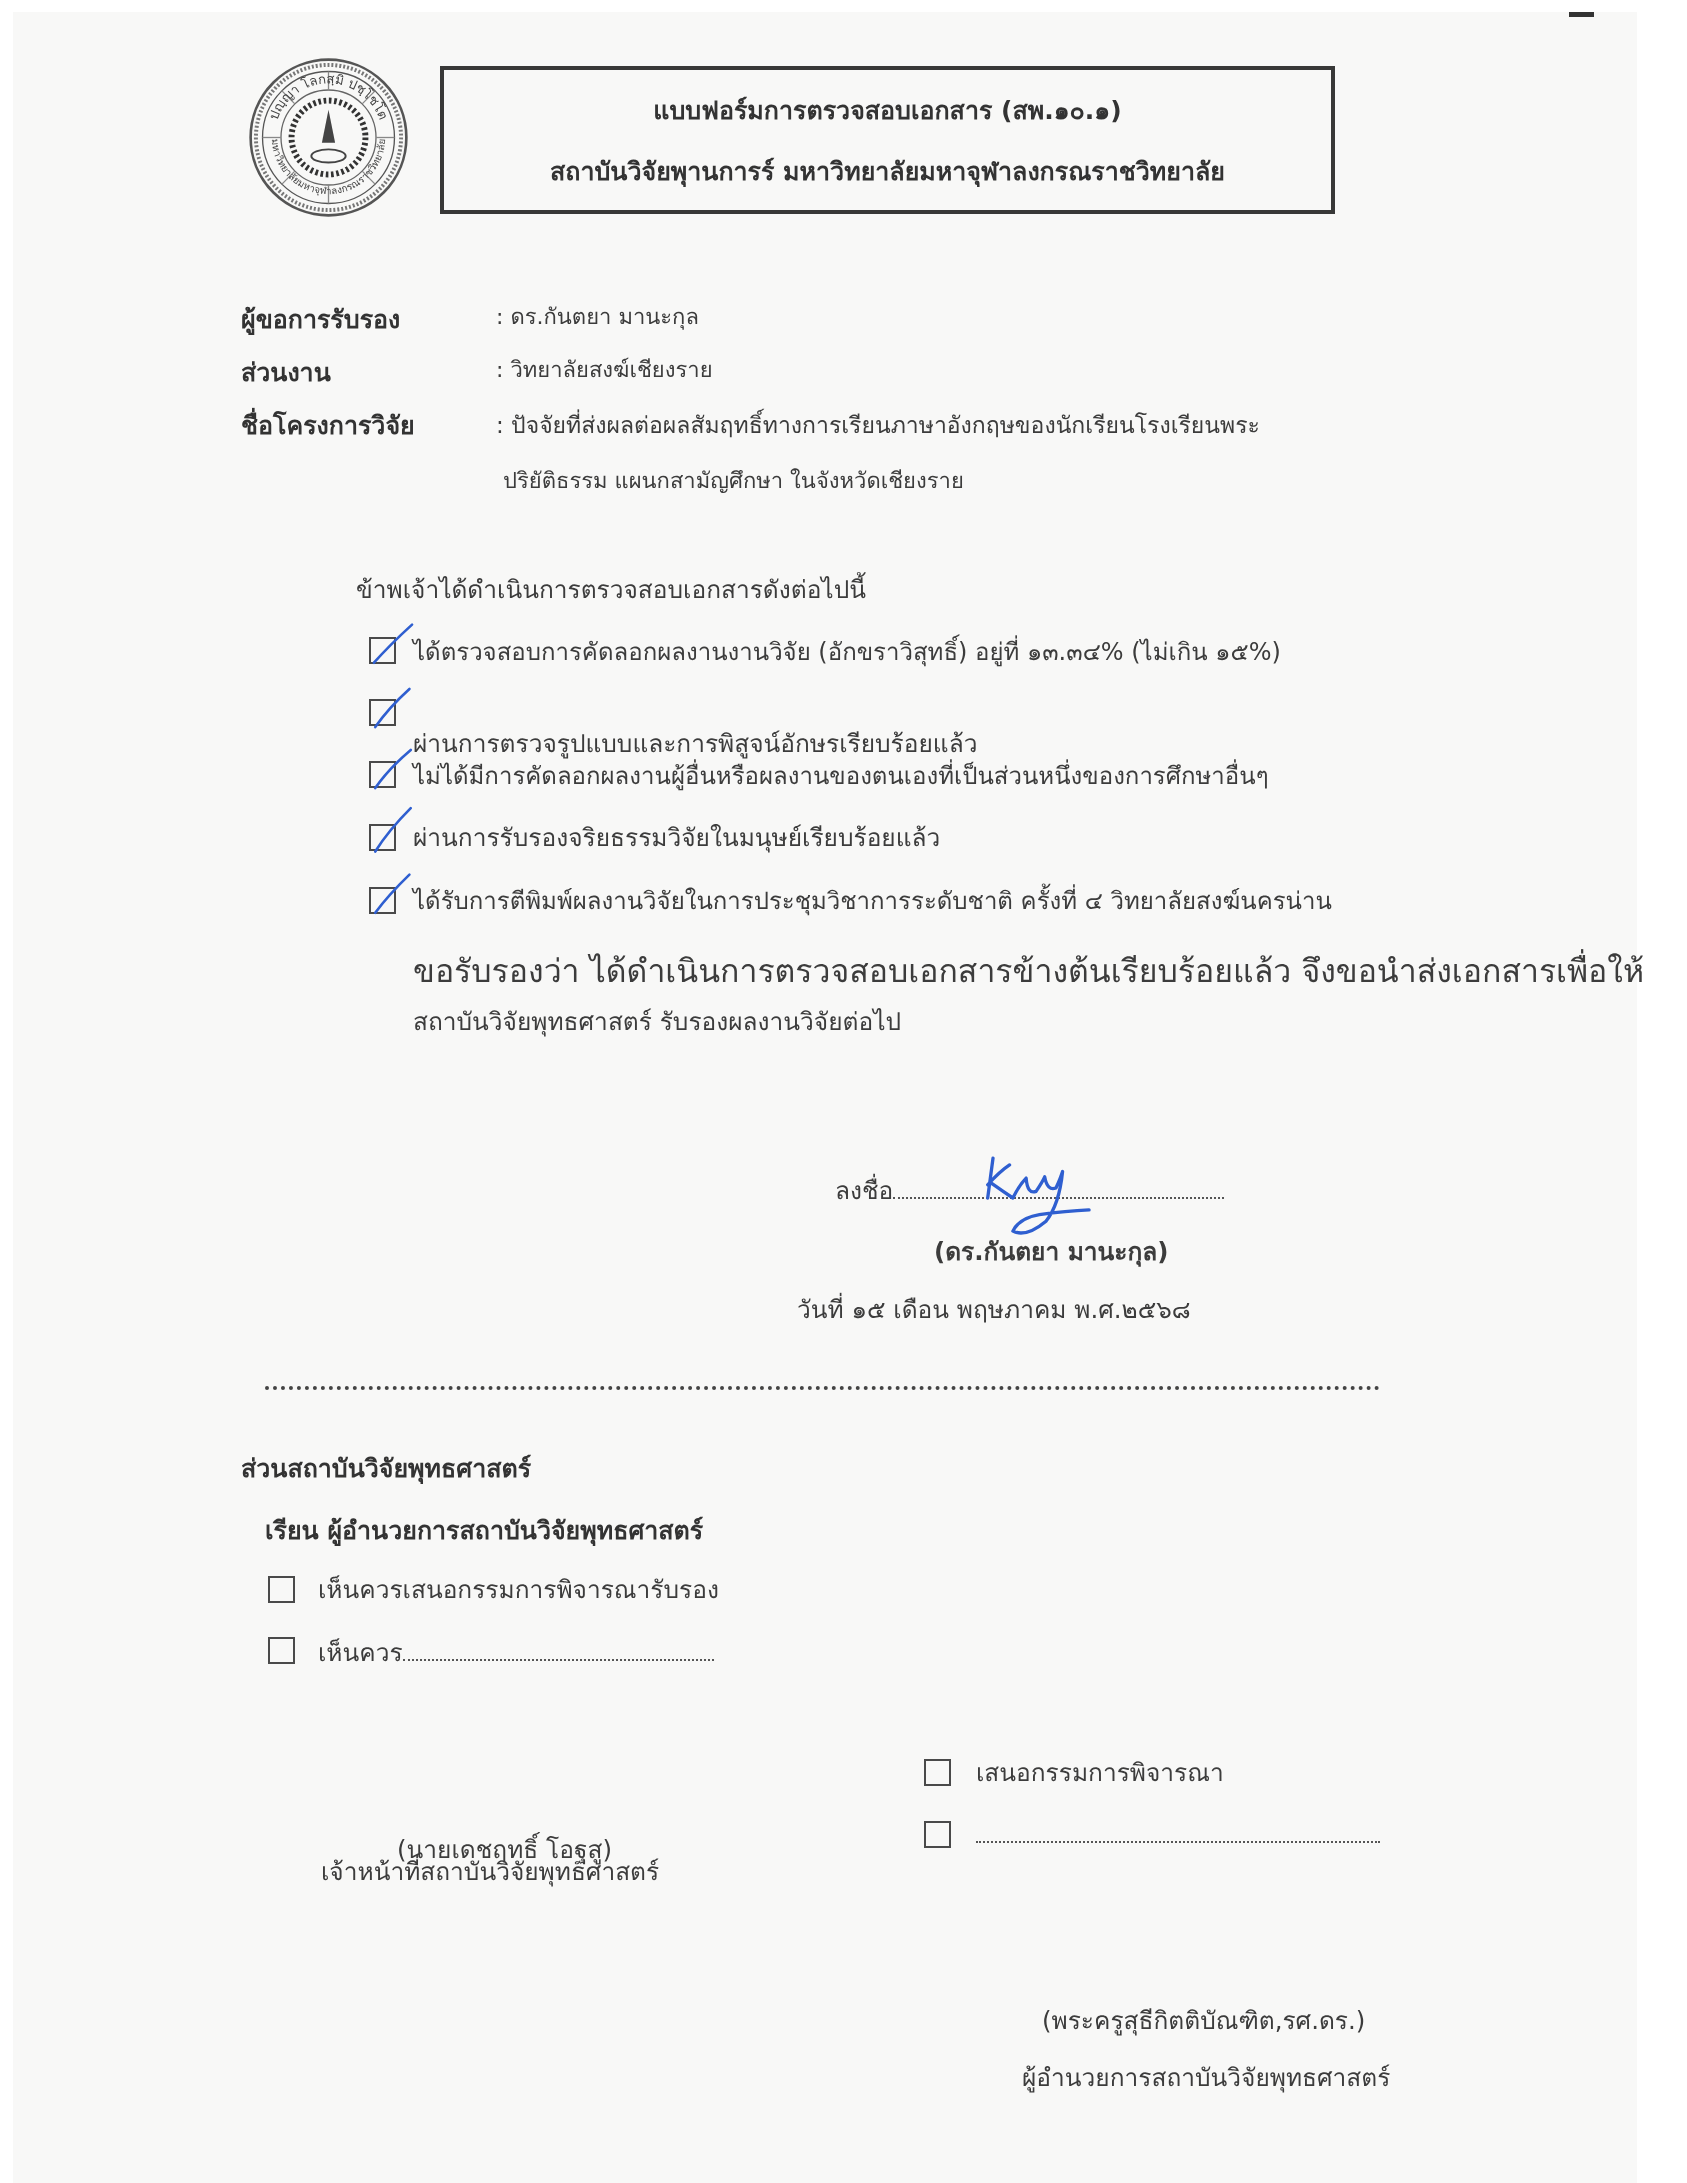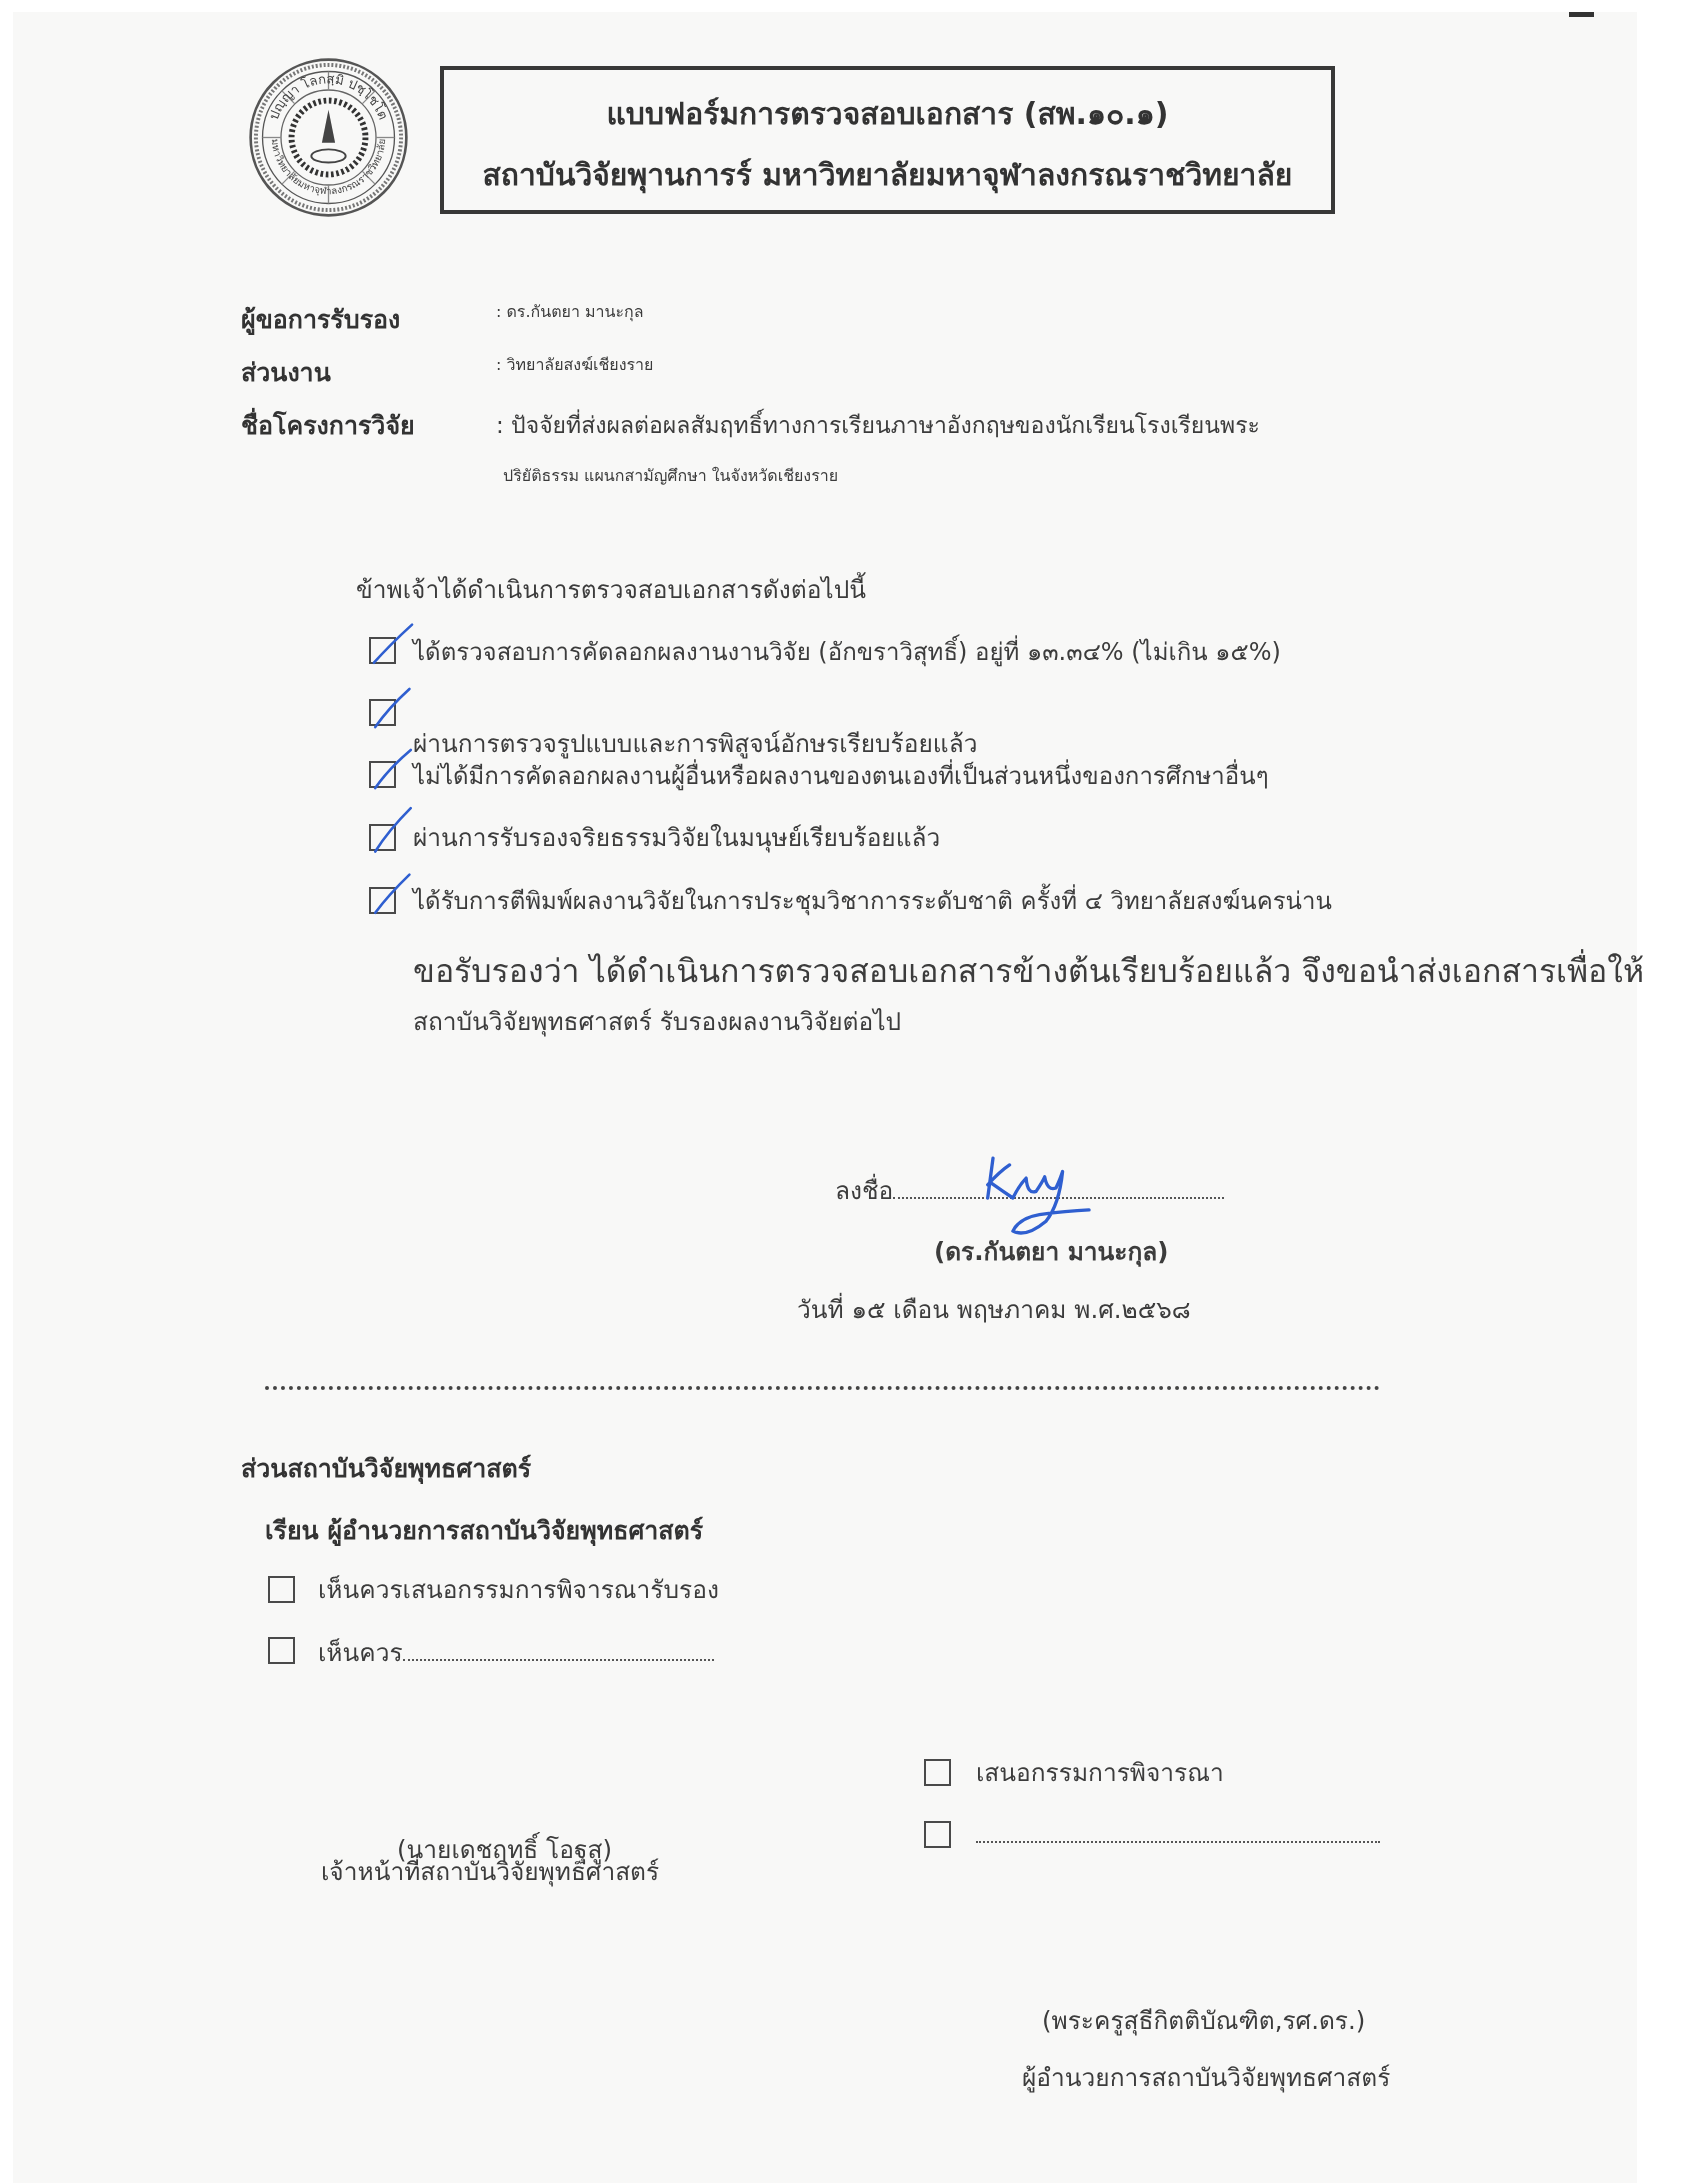--- a/index.html
+++ b/index.html
@@ -4,23 +4,23 @@
 <style>
   html, body { margin:0; padding:0; }
   body { width:1687px; height:2183px; position:relative; background:#ffffff; overflow:hidden;
          font-family:"DejaVu Sans", "Liberation Sans", sans-serif; color:#3a3a3a; }
   .paper { position:absolute; left:13.2px; top:12px; width:1624px; height:2171px; background:#f8f8f7; }
   .topmark { position:absolute; left:1569px; top:12px; width:25px; height:4.6px; background:#333; }
   .abs { position:absolute; white-space:nowrap; }
   .logo { position:absolute; left:248px; top:57px; width:161px; height:161px; }
   .header-box { position:absolute; left:440px; top:66px; width:887px; height:140px;
                 border:4.6px solid #383838; }
-  .header-line { position:absolute; left:0; right:0; text-align:center; font-size:30px; font-weight:bold; color:#333; }
+  .header-line { position:absolute; left:0; right:0; text-align:center; font-size:25px; font-weight:bold; color:#333; }
   .label { font-size:25px; font-weight:bold; color:#333; }
-  .value { font-size:16px; color:#3c3c3c; }
+  .value { font-size:22px; color:#3c3c3c; }
   .body-text { font-size:24.5px; color:#3c3c3c; }
   .cb { position:absolute; width:26.5px; height:26.5px; border:2.6px solid #4a4a4a; box-sizing:border-box; }
   .check { position:absolute; }
   .dots { display:inline-block; border-bottom:2.6px dotted #555; vertical-align:baseline; }
   .sep { position:absolute; left:265px; top:1386px; width:1115px; border-top:4px dotted #444; }
   .bold { font-weight:bold; color:#333; }
 </style>
 </head>
 <body>
 

